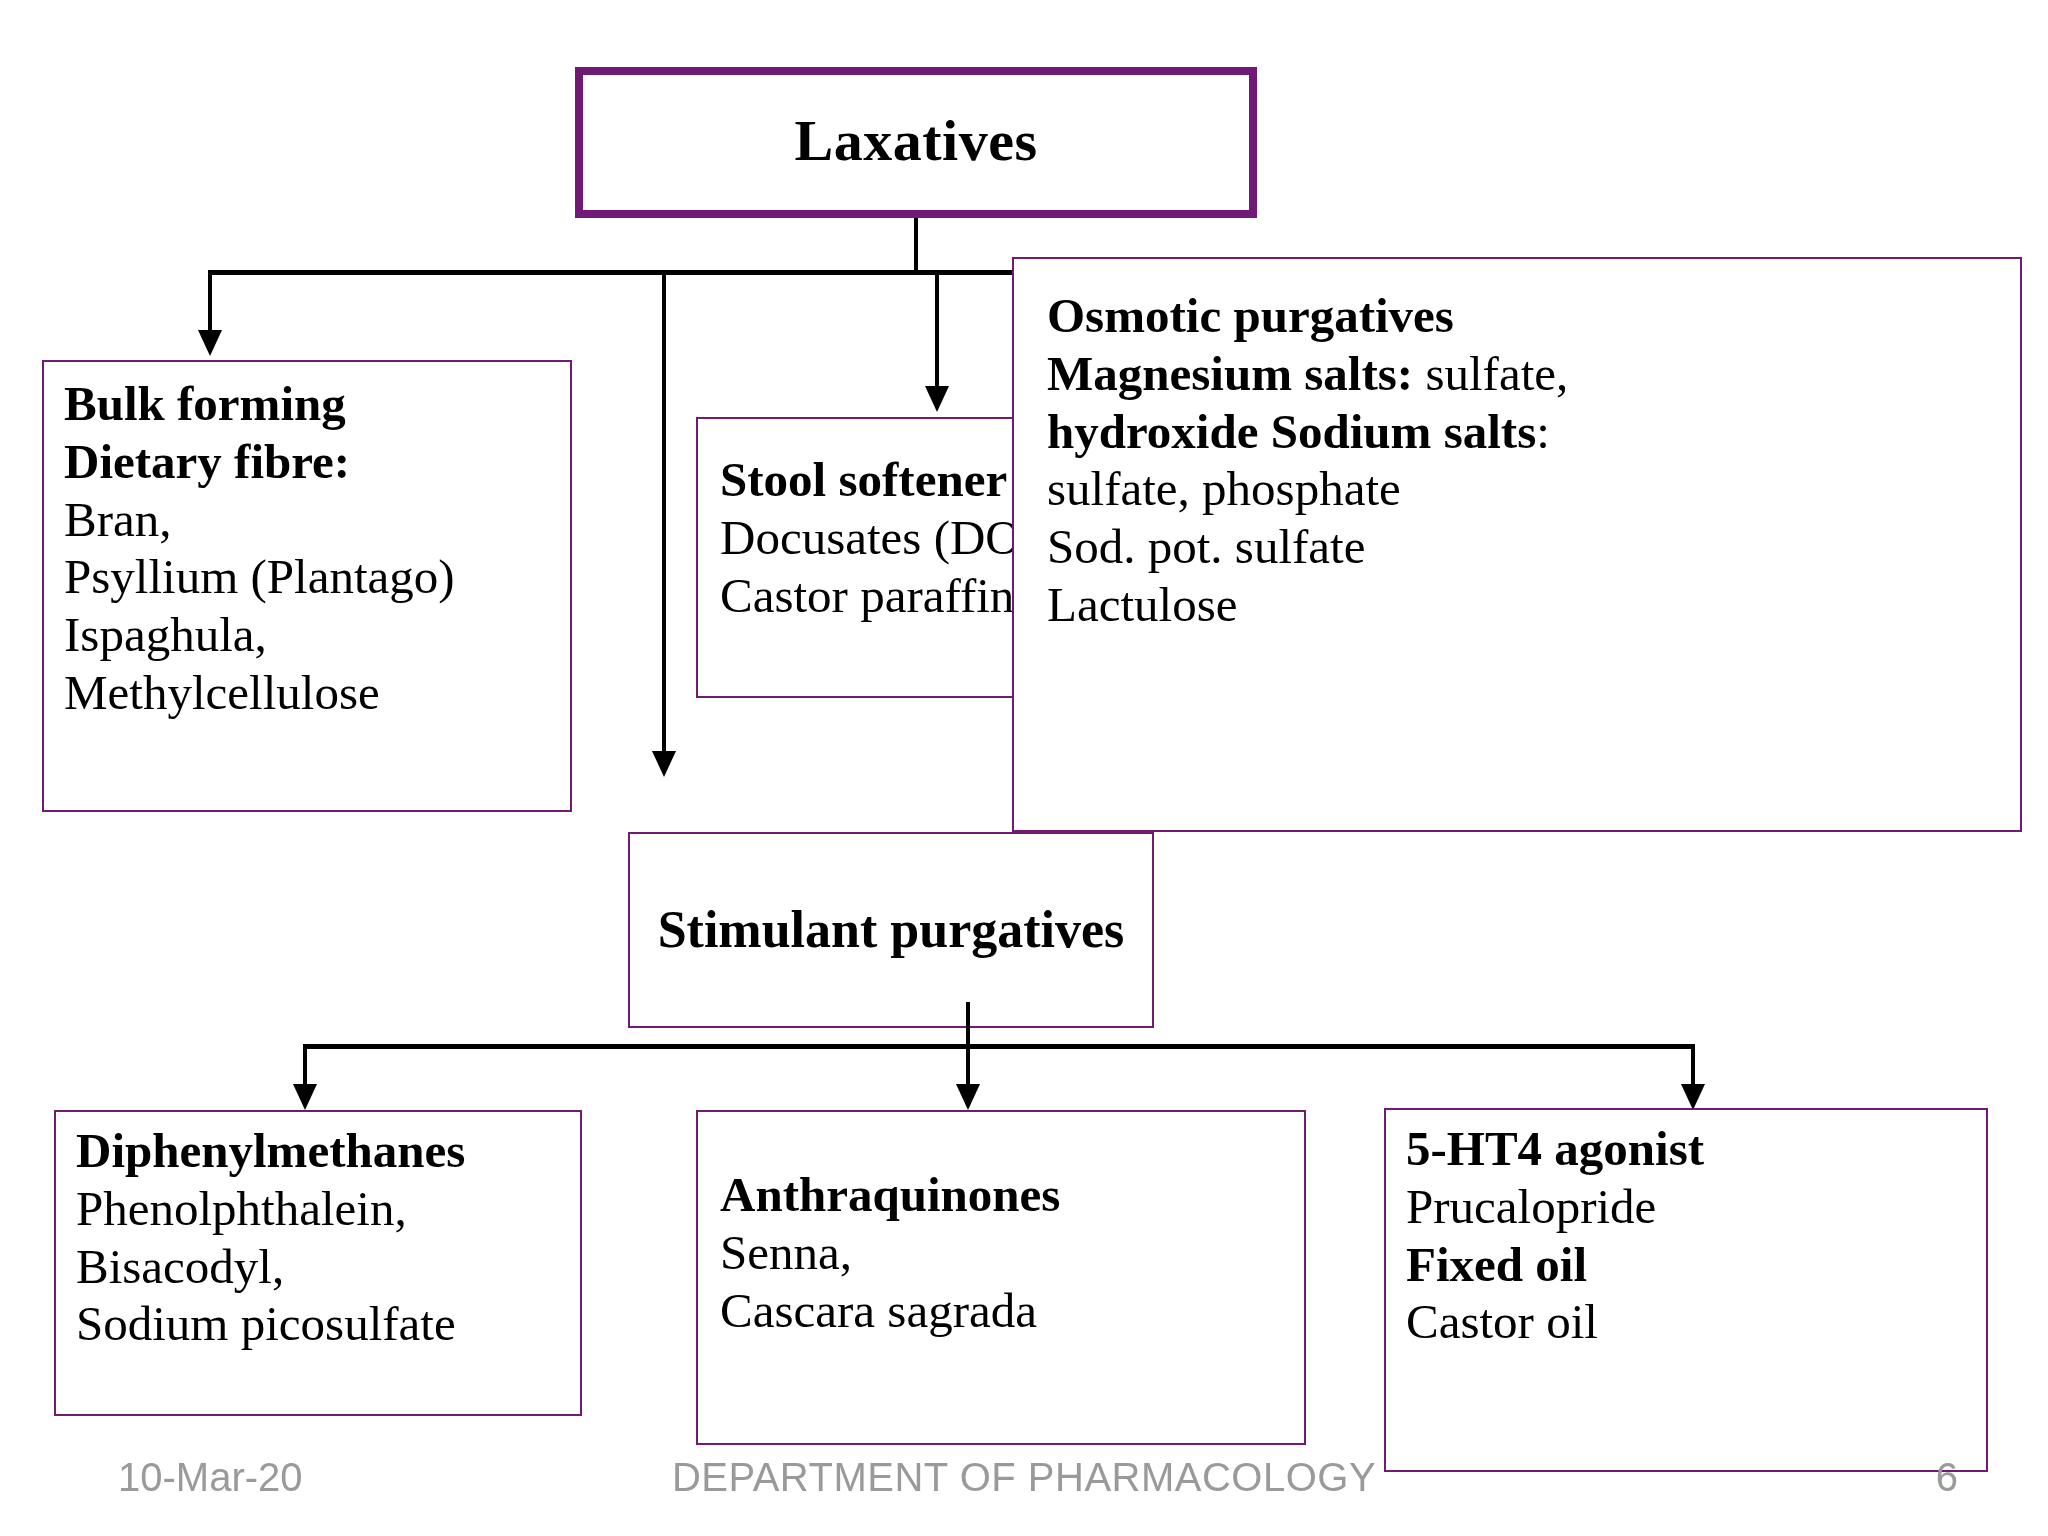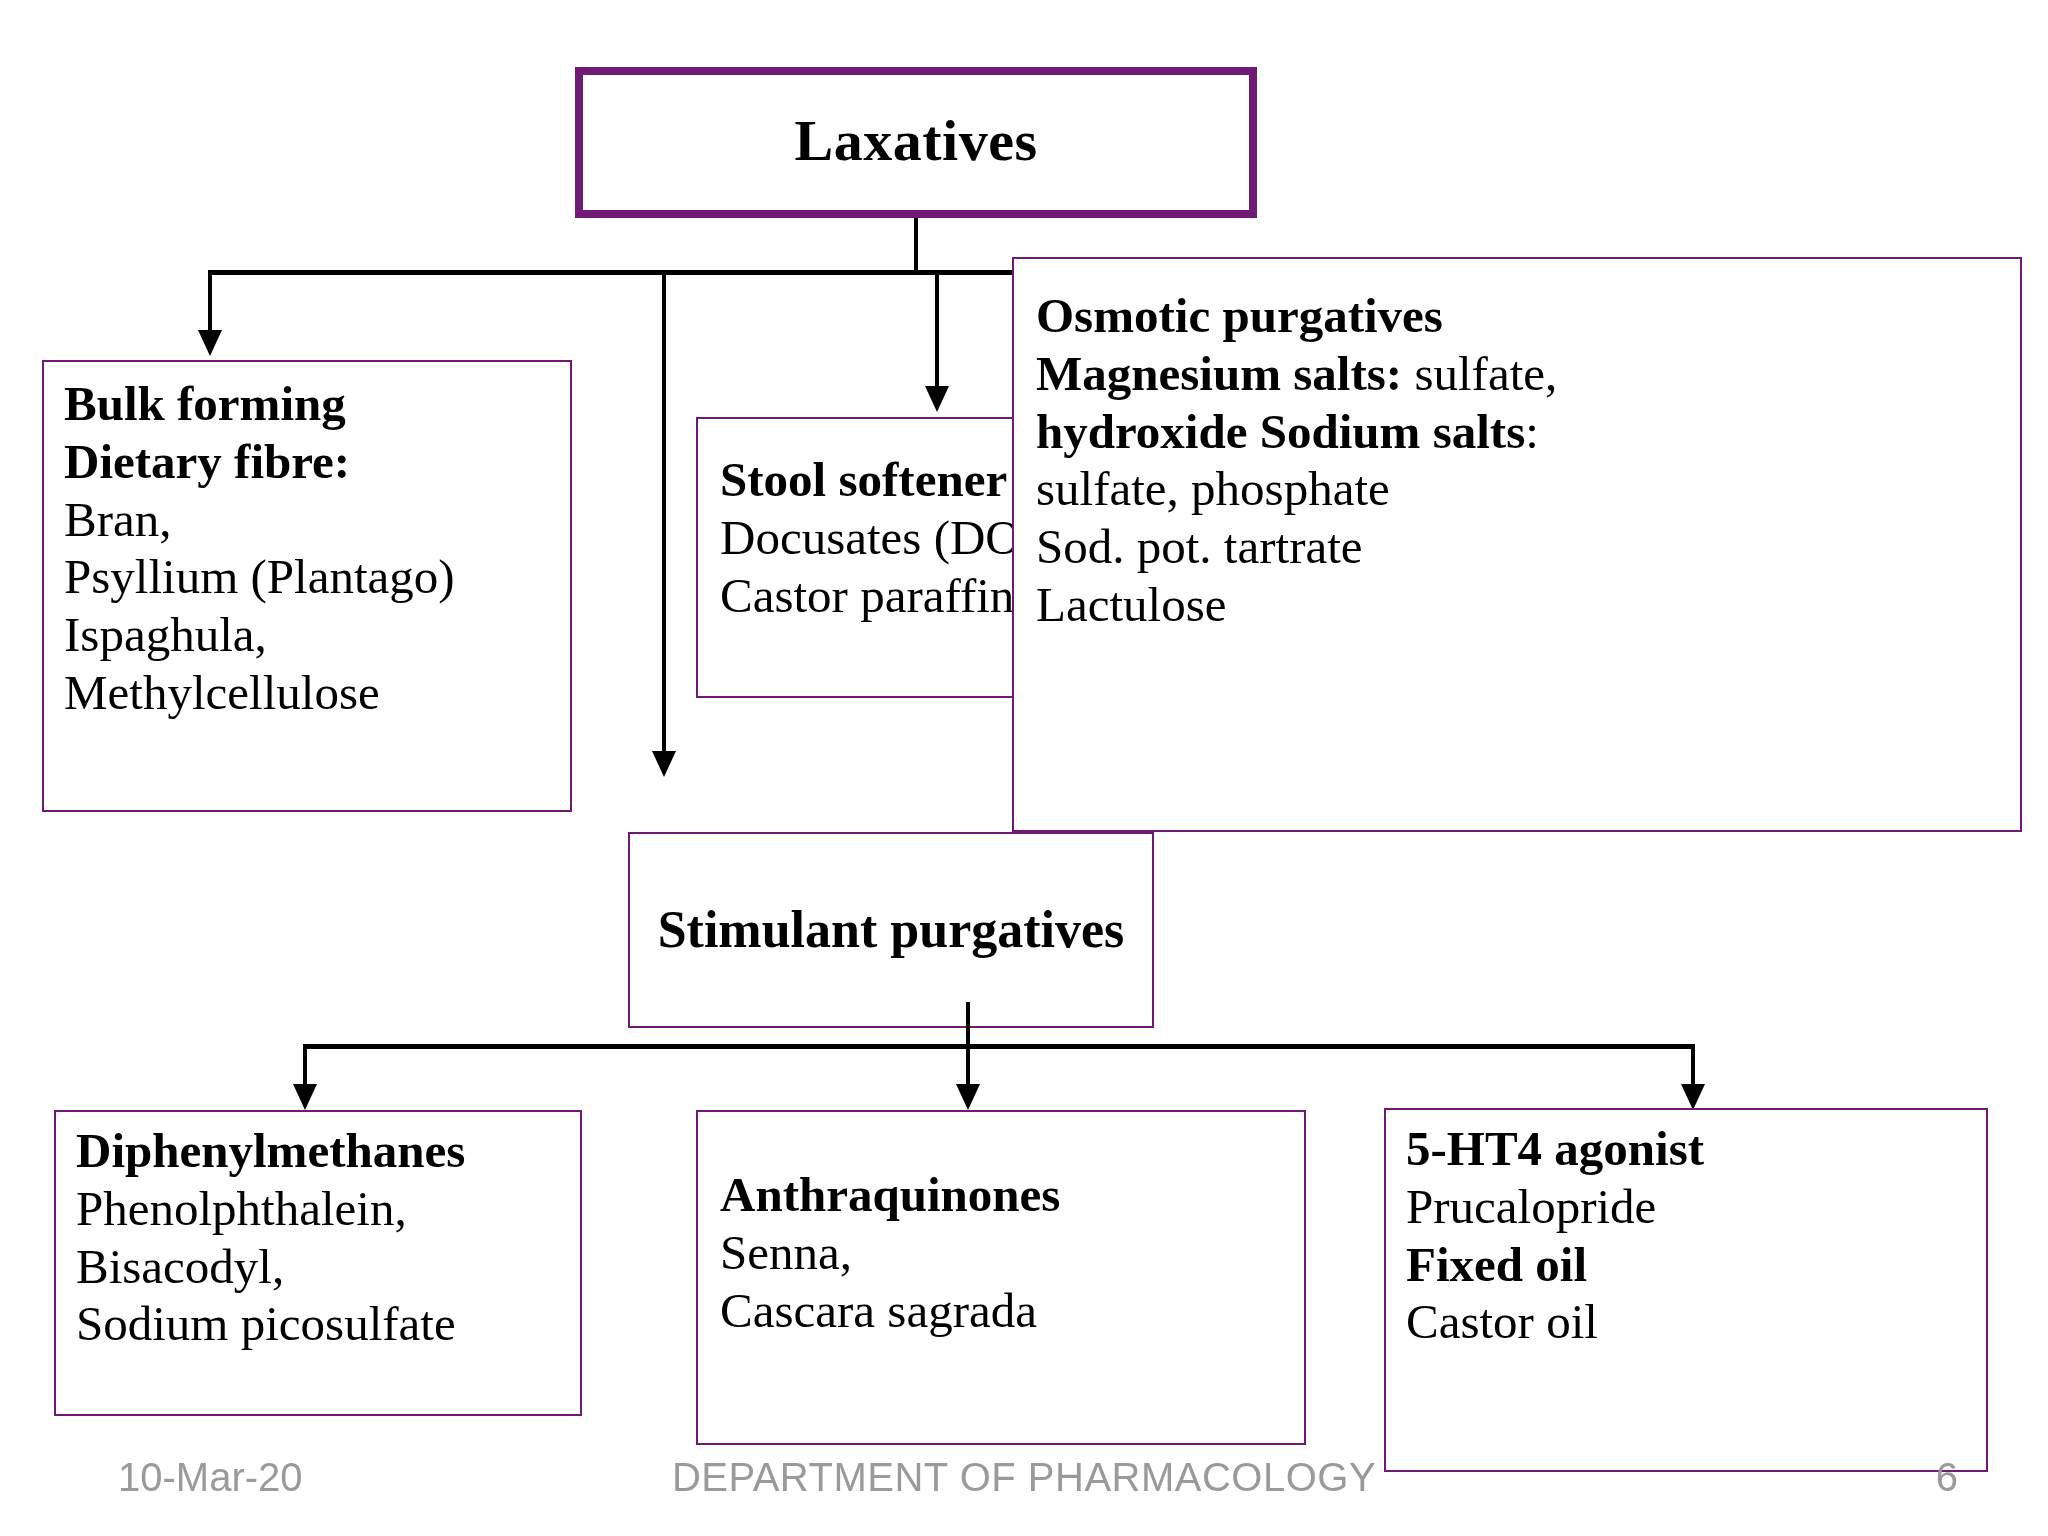--- a/index.html
+++ b/index.html
@@ -69,21 +69,21 @@
   }
   #box-stool .pad { padding-top: 32px; padding-left: 22px; }
 
   
   #box-osmotic {
     left: 1012px;
     top: 257px;
     width: 1010px;
     height: 575px;
   }
-  #box-osmotic .pad { padding-top: 28px; padding-left: 22px; }
+  #box-osmotic .pad { padding-top: 28px; padding-left: 22px; margin-left: 11px; }
 
   
   #box-stimulant {
     left: 628px;
     top: 832px;
     width: 526px;
     height: 196px;
   }
   #box-stimulant .stimtext {
     position: absolute;
@@ -199,21 +199,21 @@
       <span class="line">Castor paraffin</span>
     </div>
   </div>
 
   <div class="box" id="box-osmotic">
     <div class="pad">
       <span class="line b">Osmotic purgatives</span>
       <span class="line"><span class="b">Magnesium salts:</span><span> sulfate,</span></span>
       <span class="line"><span class="b">hydroxide Sodium salts</span><span>:</span></span>
       <span class="line">sulfate, phosphate</span>
-      <span class="line">Sod. pot. tartrate</span>
+      <span class="line">Sod. pot. sulfate</span>
       <span class="line">Lactulose</span>
     </div>
   </div>
 
   <div class="box" id="box-stimulant">
     <div class="stimtext">Stimulant purgatives</div>
   </div>
 
   <div class="vline" style="left:966px; top:1002px; height:44px;"></div>
   <div class="hline" style="left:303px; top:1044px; width:1392px;"></div>

